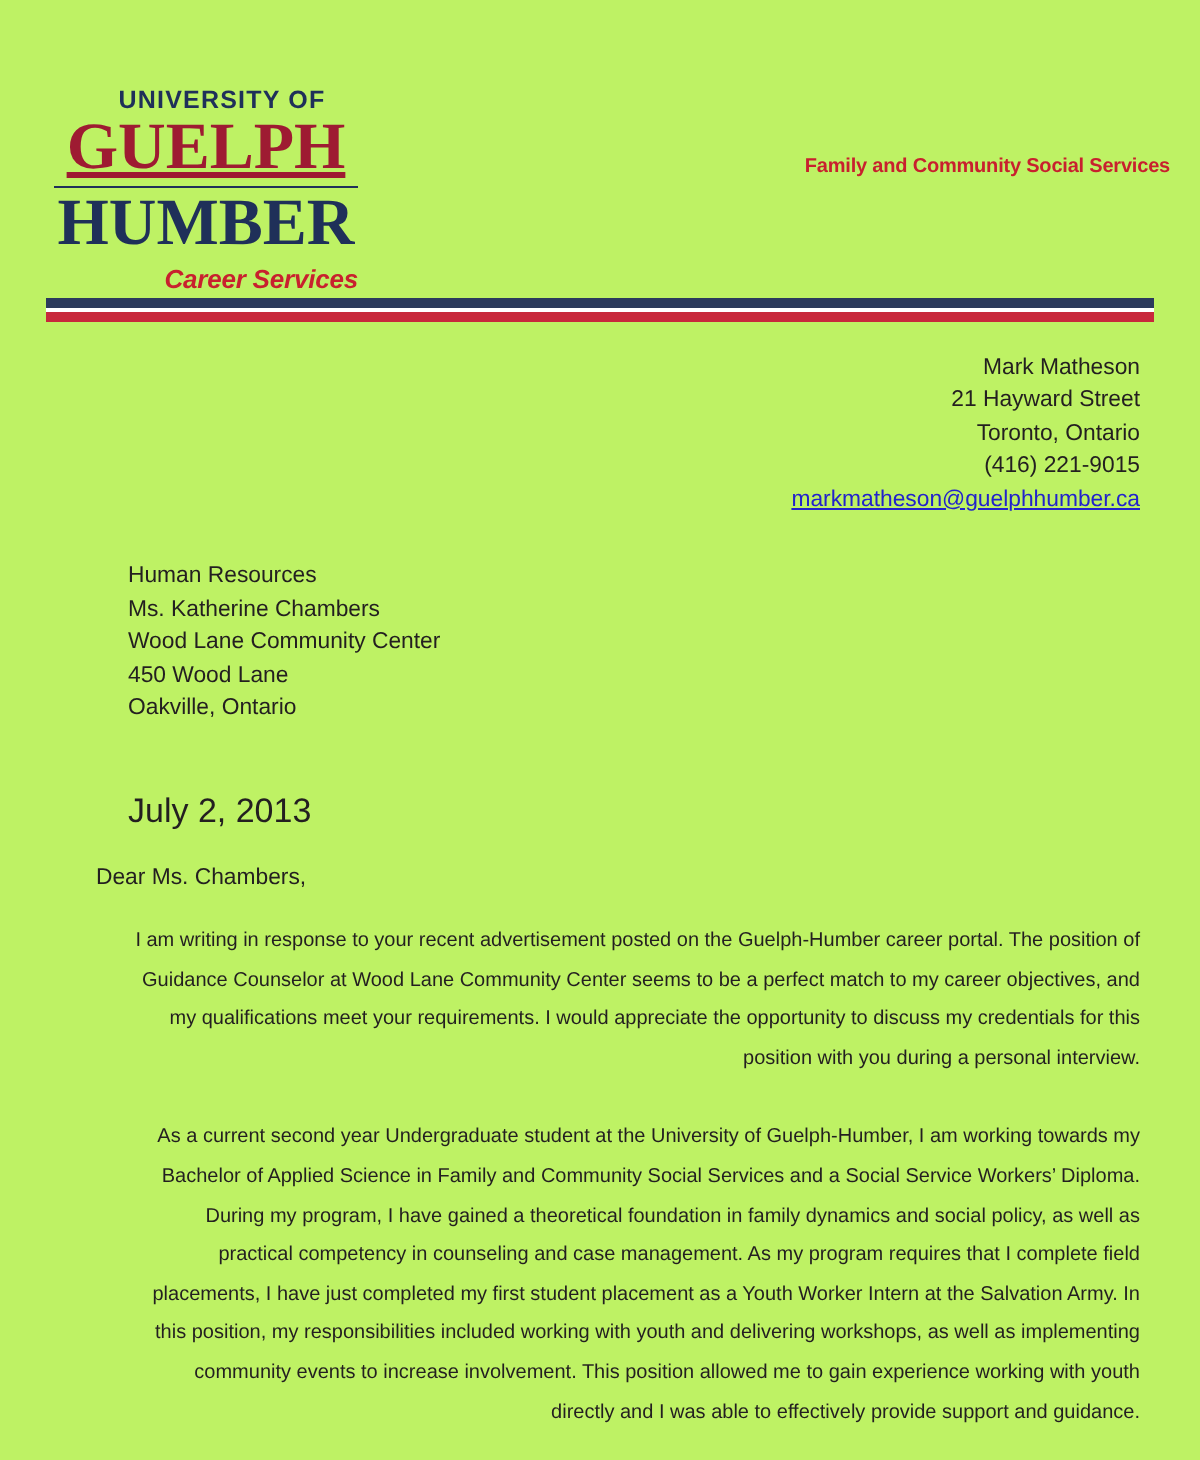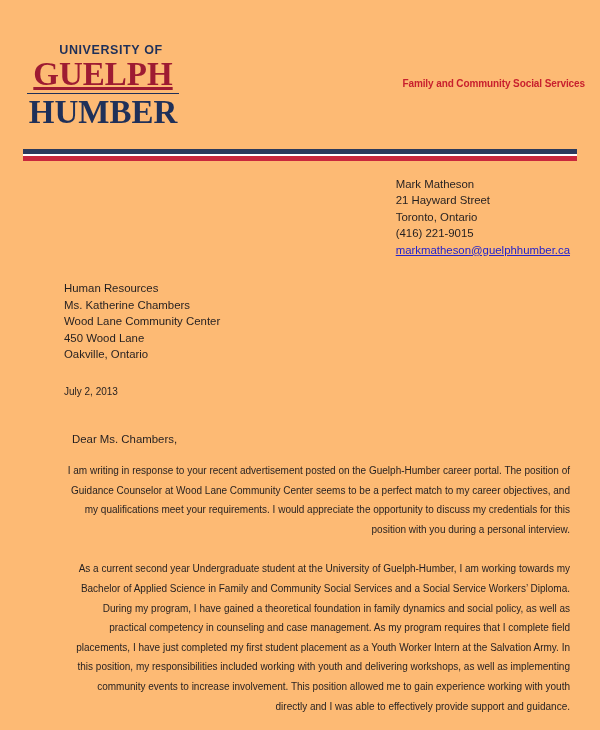--- a/index.html
+++ b/index.html
@@ -9,21 +9,21 @@
     background: #ffffff;
   }
   body {
     font-family: "Liberation Sans", sans-serif;
     color: #231f20;
   }
   .page {
     position: relative;
     width: 600px;
     height: 730px;
-    background: #fdba74;
+    background: #bef264;
     overflow: hidden;
     box-sizing: border-box;
   }
 
   
   .header {
     position: absolute;
     left: 0;
     top: 0;
     width: 600px;
@@ -126,20 +126,21 @@
     position: absolute;
     left: 0;
     top: 150px;
     width: 600px;
   }
 
   .sender-block {
     position: absolute;
     right: 30px;
     top: 26px;
+    text-align: right;
     font-size: 11.4px;
     line-height: 16.4px;
     color: #231f20;
   }
   .sender-line { white-space: nowrap; }
   .sender-email {
     color: #2222cc;
     text-decoration: underline;
     white-space: nowrap;
   }
@@ -150,28 +151,28 @@
     top: 130px;
     text-align: left;
     font-size: 11.4px;
     line-height: 16.6px;
     color: #231f20;
   }
 
   .date-line {
     position: absolute;
     left: 64px;
-    top: 236px;
-    font-size: 10px;
+    top: 246px;
+    font-size: 17px;
     color: #231f20;
   }
 
   .salutation {
     position: absolute;
-    left: 72px;
+    left: 48px;
     top: 283px;
     font-size: 11.4px;
     color: #231f20;
   }
 
   .paragraphs {
     position: absolute;
     left: 64px;
     top: 311px;
     width: 506px;
@@ -189,20 +190,21 @@
 
 <div class="page">
 
   <div class="header">
 
     <div class="logo">
       <div class="logo-university">UNIVERSITY OF</div>
       <div class="logo-guelph">GUELPH</div>
       <div class="logo-rule"></div>
       <div class="logo-humber">HUMBER</div>
+      <div class="logo-career">Career Services</div>
     </div>
 
     <div class="doc-title">
       <div>Family and Community Social Services</div>
     </div>
 
   </div>
 
   <div class="rules">
     <div class="rule-navy"></div>

